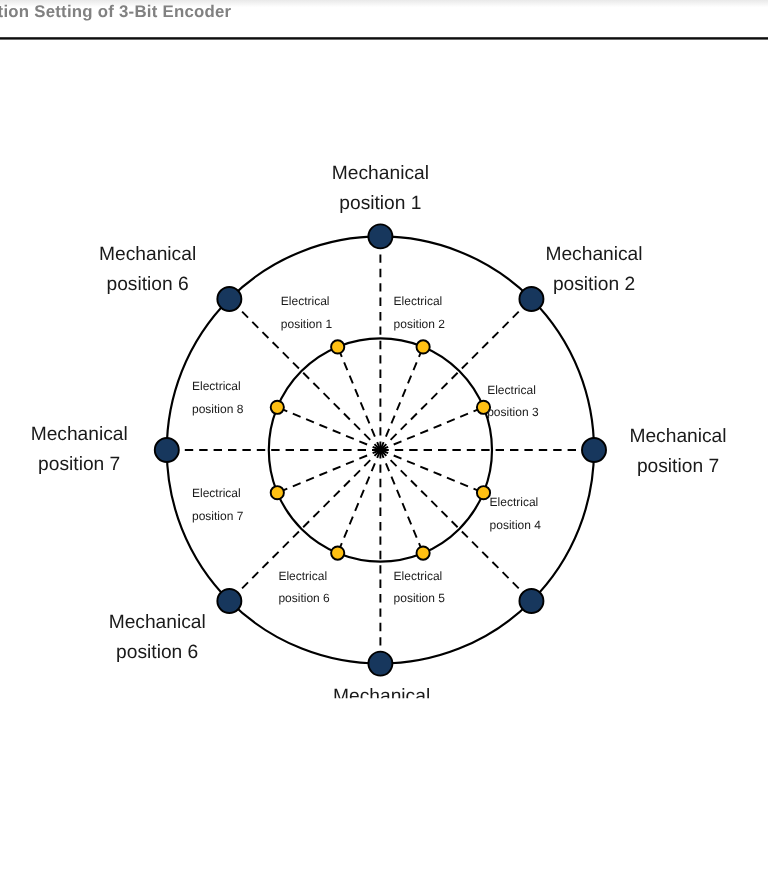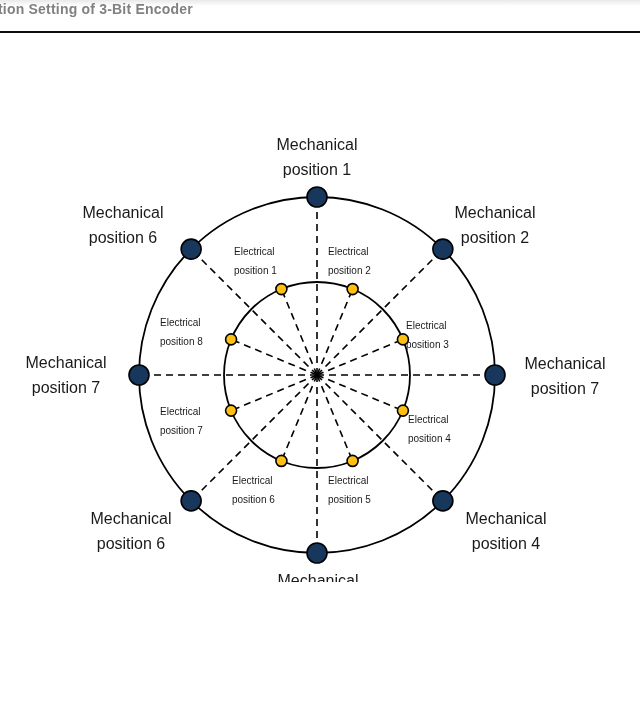--- a/index.html
+++ b/index.html
@@ -102,21 +102,20 @@
       <circle cx="281.4104407900467" cy="460.9207965235497" r="5.5" fill="#ffc013" stroke="#000000" stroke-width="1.6"></circle>
       <circle cx="139" cy="375.00000000000006" r="10" fill="#17375d" stroke="#000000" stroke-width="1.6"></circle>
       <circle cx="231.07920347645032" cy="410.58955920995334" r="5.5" fill="#ffc013" stroke="#000000" stroke-width="1.6"></circle>
       <circle cx="191.13499294879452" cy="249.13499294879458" r="10" fill="#17375d" stroke="#000000" stroke-width="1.6"></circle>
       <circle cx="231.07920347645035" cy="339.4104407900466" r="5.5" fill="#ffc013" stroke="#000000" stroke-width="1.6"></circle>
     </svg>
 
   <div class="mlabel" style="left:262px; top:132px;">Mechanical position 1</div>
   <div class="mlabel" style="left:440px; top:200px;text-align:center;">Mechanical position 2</div>
   <div class="mlabel" style="left:510px; top:351px;">Mechanical position 7</div>
-  <div class="mlabel" style="left:451px; top:506px;">Mechanical position 4</div>
   <div class="mlabel" style="left:263px; top:568px;">Mechanical position 5</div>
   <div class="mlabel" style="left:76px; top:506px;">Mechanical position 6</div>
   <div class="mlabel" style="left:11px; top:350px;">Mechanical position 7</div>
   <div class="mlabel" style="left:68px; top:200px;">Mechanical position 6</div>
 
   <div class="elabel" style="left:234px; top:242px;">Electrical position 1</div>
   <div class="elabel" style="left:328px; top:242px;">Electrical position 2</div>
   <div class="elabel" style="left:406px; top:316px;">Electrical position 3</div>
   <div class="elabel" style="left:408px; top:410px;">Electrical position 4</div>
   <div class="elabel" style="left:328px; top:471px;">Electrical position 5</div>

